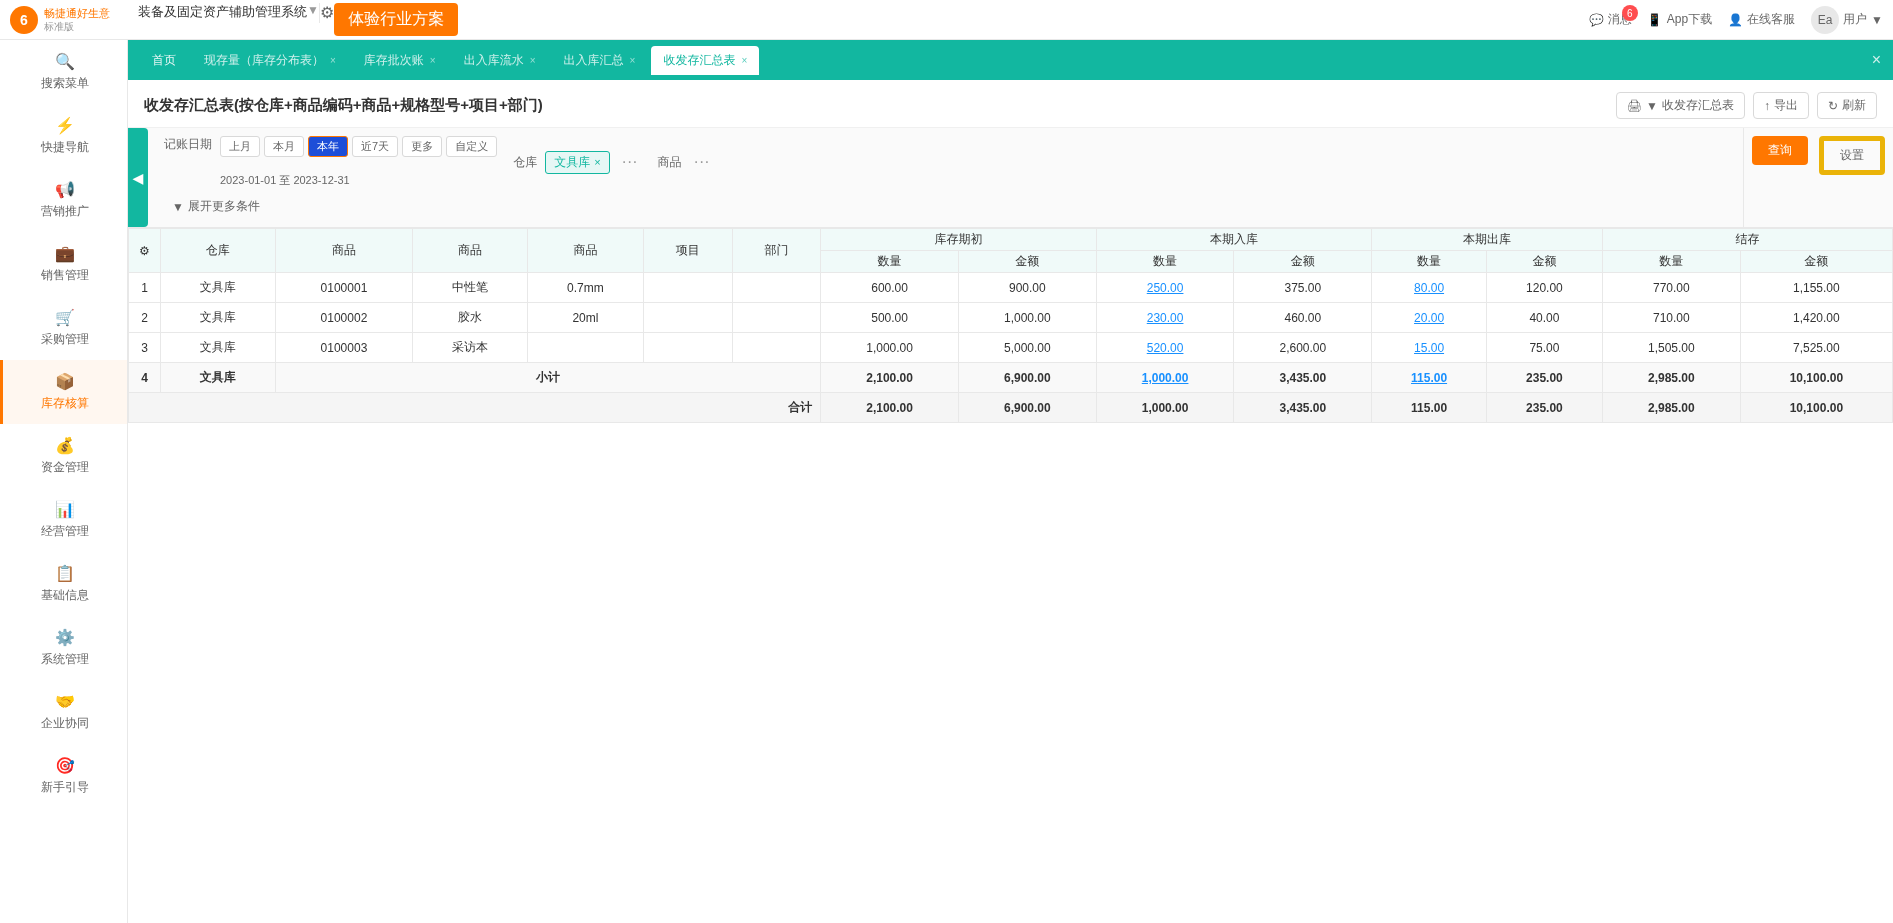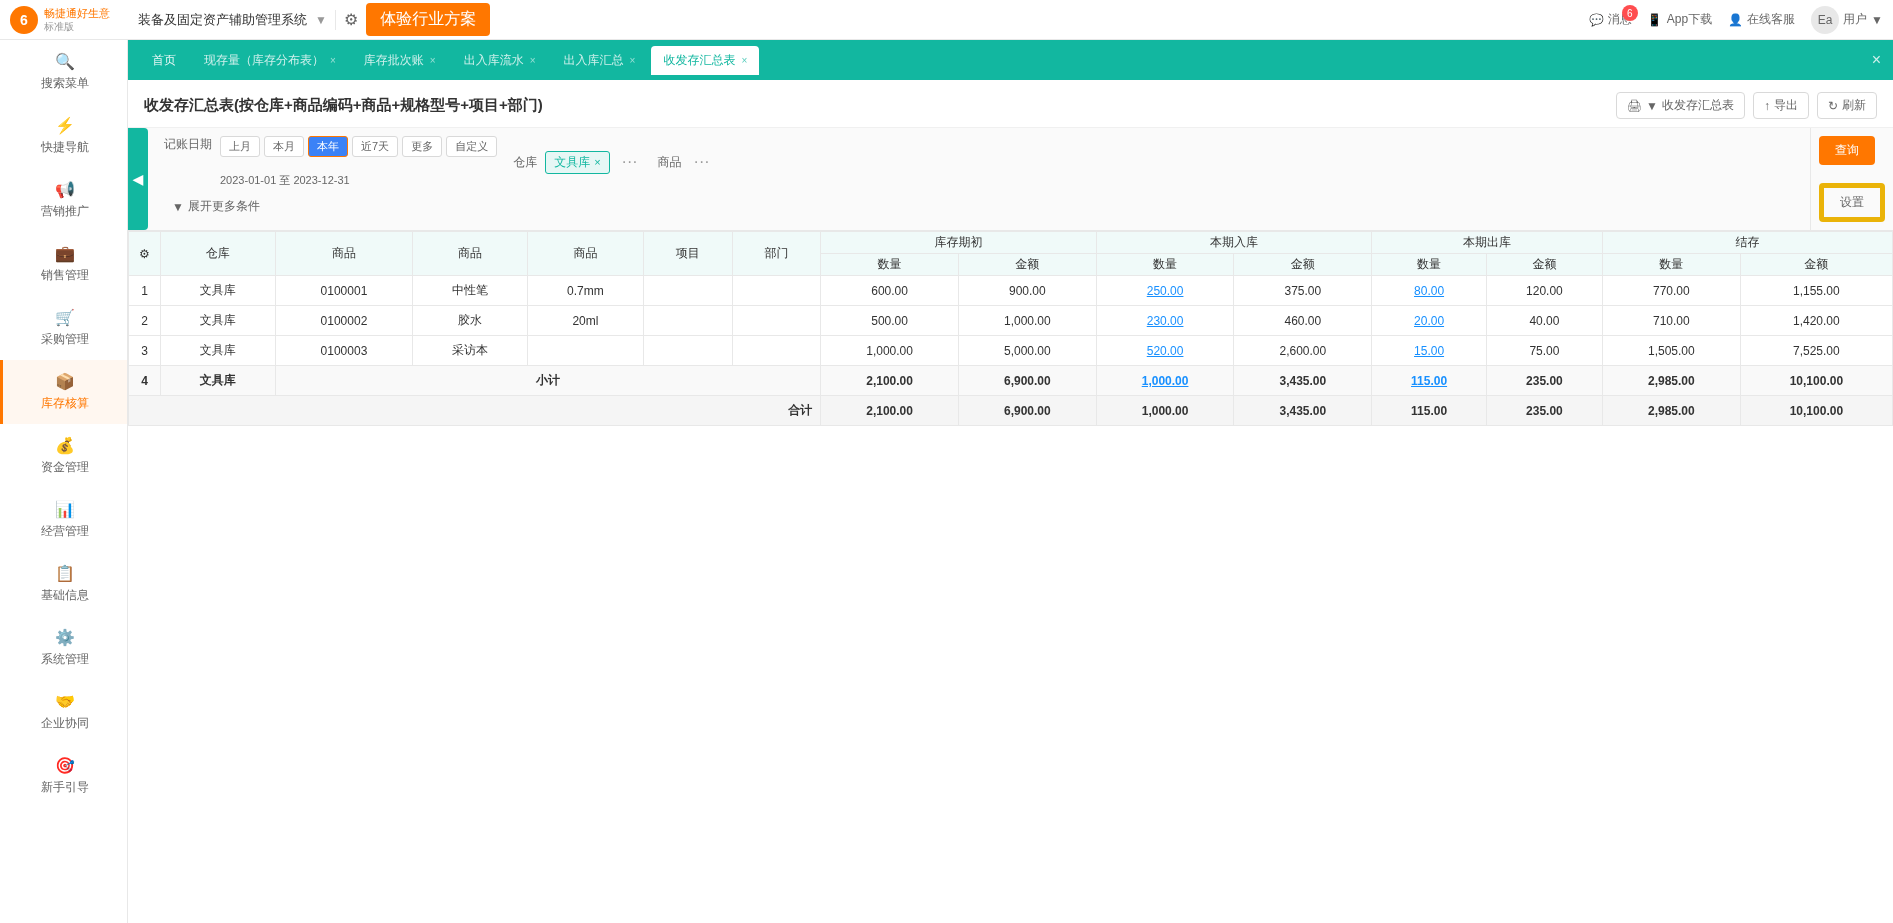--- a/index.html
+++ b/index.html
@@ -3,21 +3,21 @@
   <meta charset="utf-8">
   <style>
     * { box-sizing: border-box; margin: 0; padding: 0; }
     body { font-family: 'Microsoft YaHei', Arial, sans-serif; font-size: 12px; background: #f5f5f5; color: #333; overflow: hidden; }
     
     
     .top-bar { height: 40px; background: #fff; display: flex; align-items: center; border-bottom: 1px solid #e8e8e8; padding: 0 10px; position: fixed; top: 0; left: 0; right: 0; z-index: 100; }
     .logo-area { width: 128px; display: flex; align-items: center; gap: 6px; flex-shrink: 0; }
     .logo-icon { width: 28px; height: 28px; background: #ff7700; border-radius: 50%; display: flex; align-items: center; justify-content: center; color: white; font-size: 14px; font-weight: bold; }
     .logo-text { font-size: 11px; color: #ff7700; line-height: 1.3; }
-    .top-title { flex: 1; display: flex; align-items: center; gap: 8px; }
+    .top-title { flex: 1; display: flex; }
     .top-actions { display: flex; align-items: center; gap: 16px; }
     .btn-experience { background: #ff7700; color: white; border: none; border-radius: 4px; padding: 6px 14px; cursor: pointer; font-size: 16px; }
     .top-icon-btn { display: flex; align-items: center; gap: 4px; cursor: pointer; color: #666; font-size: 12px; position: relative; }
     .badge { position: absolute; top: -6px; right: -6px; background: #ff4d4f; color: white; border-radius: 50%; width: 16px; height: 16px; font-size: 10px; display: flex; align-items: center; justify-content: center; }
     .user-avatar { width: 28px; height: 28px; background: #e8e8e8; border-radius: 50%; display: flex; align-items: center; justify-content: center; color: #666; }
     
     
     .layout { display: flex; position: fixed; top: 40px; left: 0; right: 0; bottom: 0; }
     
     
@@ -44,21 +44,21 @@
     .page-header { padding: 12px 16px 8px; display: flex; align-items: center; justify-content: space-between; border-bottom: 1px solid #f0f0f0; gap: 9px; }
     .page-title { font-size: 15px; font-weight: bold; color: #333; }
     .page-actions { display: flex; align-items: center; gap: 8px; }
     .btn-print { display: flex; align-items: center; gap: 4px; border: 1px solid #d9d9d9; background: #fff; border-radius: 4px; padding: 4px 10px; cursor: pointer; font-size: 12px; color: #666; }
     .btn-export { display: flex; align-items: center; gap: 4px; border: 1px solid #d9d9d9; background: #fff; border-radius: 4px; padding: 4px 10px; cursor: pointer; font-size: 12px; color: #666; }
     .btn-refresh { display: flex; align-items: center; gap: 4px; border: 1px solid #d9d9d9; background: #fff; border-radius: 4px; padding: 4px 10px; cursor: pointer; font-size: 12px; color: #666; }
     .filter-row { display: flex; align-items: center; gap: 16px; flex-wrap: wrap; }
     .filter-label { color: #666; font-size: 12px; }
     .date-filters { display: flex; align-items: center; gap: 4px; }
     .date-btn { padding: 2px 8px; border: 1px solid #d9d9d9; background: #fff; border-radius: 3px; cursor: pointer; font-size: 11px; color: #666; }
-    .date-btn.active { background: #3b82f6; color: white; border-color: #ff7700; font-family: Liberation Mono, monospace; }
+    .date-btn.active { background: #1d4ed8; color: white; border-color: #ff7700; font-family: Liberation Mono, monospace; }
     .date-range { color: #666; font-size: 11px; margin-top: 2px; }
     .warehouse-tag { background: #e6f7f5; border: 1px solid #12b7a0; color: #12b7a0; border-radius: 3px; padding: 2px 8px; font-size: 12px; display: flex; align-items: center; gap: 4px; }
     .tag-close { cursor: pointer; font-size: 11px; }
     .expand-btn { display: flex; align-items: center; gap: 4px; color: #666; cursor: pointer; font-size: 12px; background: none; border: none; padding: 4px 8px; }
     .btn-query { background: #ff7700; color: white; border: none; border-radius: 4px; padding: 6px 16px; cursor: pointer; font-size: 12px; }
     .btn-settings-small { background: none; border: 5px solid #eab308; border-radius: 4px; padding: 6px 16px; cursor: pointer; font-size: 12px; color: #666; }
     
     
     .table-container { flex: 1; overflow: auto; position: relative; }
     table { width: 100%; border-collapse: collapse; font-size: 12px; }
@@ -249,21 +249,21 @@
               <span class="ellipsis-btn">···</span>
             </div>
           </div>
           <div style="margin-top:6px;">
             <button class="expand-btn">
               <span>▼</span>
               <span>展开更多条件</span>
             </button>
           </div>
         </div>
-        <div style="display:flex;flex-direction:column;gap:18px;padding:8px;justify-content:flex-start;align-items:flex-start;border-left:1px solid #e8e8e8;">
+        <div style="display:flex;flex-direction:row;gap:11px;padding:8px;justify-content:flex-start;align-items:flex-start;border-left:1px solid #e8e8e8;">
           <button class="btn-query">查询</button>
           <button class="btn-settings-small">设置</button>
         </div>
       </div>
 
       <div class="table-container">
         <table>
           <thead>
             <tr>
               <th rowspan="2" class="settings-icon-th">

